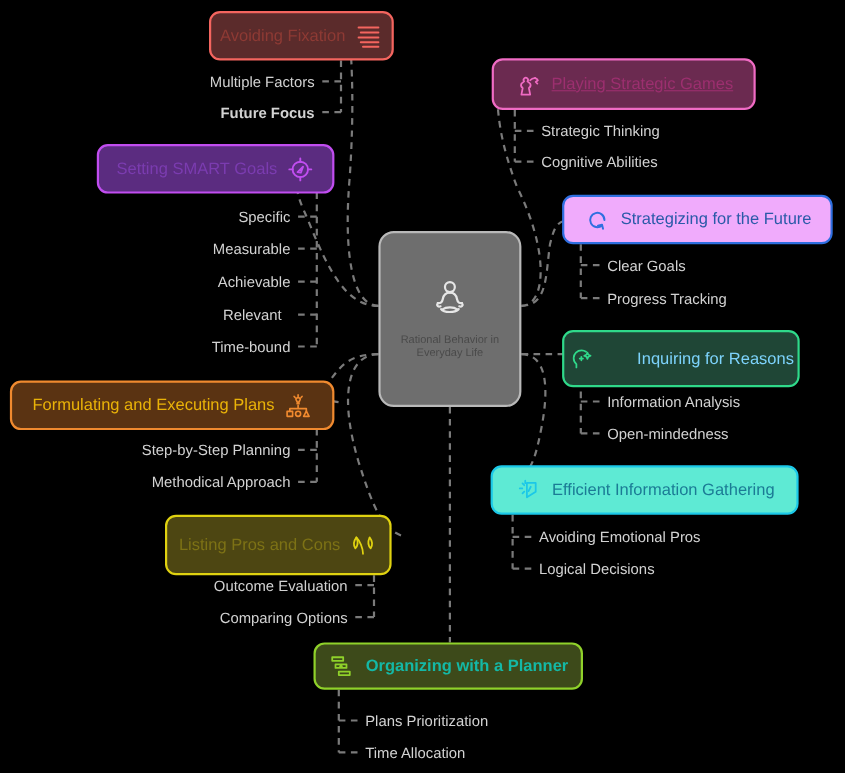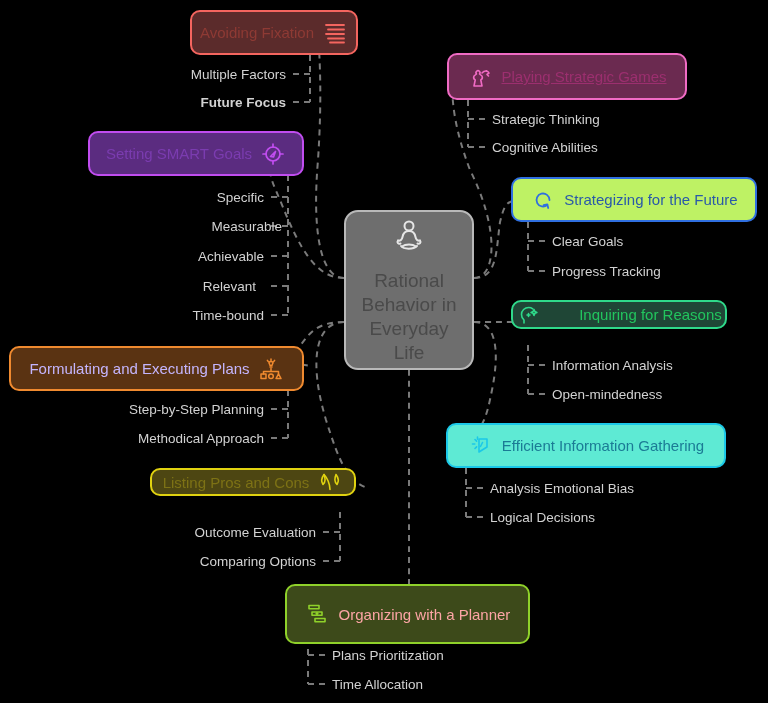--- a/index.html
+++ b/index.html
@@ -57,21 +57,21 @@
     box-sizing: border-box;
     border-radius: 14px;
     border: 2px solid #b9b9b9;
     background: #6e6e6e;
     display: flex;
     flex-direction: column;
     align-items: center;
     justify-content: center;
     gap: 6px;
     color: #4a4a4a;
-    font-size: 19px;
+    font-size: 10px;
     line-height: 1.25;
     text-align: center;
   }
   #center-node .ctext { padding: 0 6px; }
   .subitem {
     position: absolute;
     color: #d2d2d2;
     font-size: 13.5px;
     white-space: nowrap;
     line-height: 1;
@@ -185,38 +185,38 @@
     <span class="lbl">Setting SMART Goals</span>
     <span class="ico">
       <svg width="26" height="26" viewBox="0 0 26 26" fill="none" stroke="#c14df0" stroke-width="1.7" stroke-linecap="round" stroke-linejoin="round">
         <circle cx="13" cy="13" r="7"></circle>
         <path d="M13 3 v3.2 M13 19.8 v3.2 M3 13 h3.2 M19.8 13 h3.2"></path>
         <path d="M10.5 15.5 l5 -5 l-2 5.5 z"></path>
       </svg>
     </span>
   </div>
   <div class="subitem left" style="left:264px; top:191px;">Specific</div>
-  <div class="subitem left" style="left:264px; top:220px;margin-left:18px;">Measurable</div>
+  <div class="subitem left" style="left:264px; top:220px;">Measurable</div>
   <div class="subitem left" style="left:264px; top:250px;">Achievable</div>
   <div class="subitem left" style="left:256px; top:280px;">Relevant</div>
   <div class="subitem left" style="left:264px; top:309px;">Time-bound</div>
 
-  <div class="node" style="left:511px; top:177px; width:246px; height:45px; background:#bef264; border-color:#2f6fe0; color:#2a5aa8;">
+  <div class="node" style="left:511px; top:177px; width:246px; height:45px; background:#f0abfc; border-color:#2f6fe0; color:#2a5aa8;">
     <span class="ico">
       <svg width="26" height="26" viewBox="0 0 26 26" fill="none" stroke="#2f6fe0" stroke-width="1.8" stroke-linecap="round" stroke-linejoin="round">
         <path d="M19.5 13 a6.5 6.5 0 1 0 -2.2 4.9"></path>
         <path d="M13.6 18.2 l3.7 -0.9 l0.9 3.7"></path>
       </svg>
     </span>
     <span class="lbl">Strategizing for the Future</span>
   </div>
   <div class="subitem right" style="left:552px; top:235px;">Clear Goals</div>
   <div class="subitem right" style="left:552px; top:265px;">Progress Tracking</div>
 
-  <div class="node" style="left:511px; top:300px; width:216px; height:29px; background:#1f4636; border-color:#2fd98a; color:#22c55e;gap:37px;">
+  <div class="node" style="left:511px; top:300px; width:216px; height:52px; background:#1f4636; border-color:#2fd98a; color:#7dd3fc;gap:37px;">
     <span class="ico">
       <svg width="26" height="26" viewBox="0 0 26 26" fill="none" stroke="#2fd98a" stroke-width="1.6" stroke-linecap="round" stroke-linejoin="round">
         <path d="M8 21 v-3 a7 7 0 0 1 -2.5 -5.5 c0 -4 3.2 -7 7.2 -7 c1.6 0 3 0.5 4.1 1.3"></path>
         <path d="M18 7.5 l0.9 2 l2 0.9 l-2 0.9 l-0.9 2 l-0.9 -2 l-2 -0.9 l2 -0.9 z"></path>
         <path d="M12.5 11.5 v3 M11 13 h3"></path>
       </svg>
     </span>
     <span class="lbl">Inquiring for Reasons</span>
   </div>
   <div class="subitem right" style="left:552px; top:359px;">Information Analysis</div>
@@ -225,54 +225,54 @@
   <div class="node" style="left:446px; top:423px; width:280px; height:45px; background:#5eead4; border-color:#1bc8e8; color:#1b7b95;">
     <span class="ico">
       <svg width="26" height="26" viewBox="0 0 26 26" fill="none" stroke="#1bc8e8" stroke-width="1.6" stroke-linecap="round" stroke-linejoin="round">
         <path d="M11 6 h8 v8 l-8 5 z"></path>
         <path d="M14.5 9.5 l-2 4"></path>
         <path d="M7 6.5 l1.6 1.6 M4.5 11 h2.3 M7 15.5 l1.6 -1.6 M9.5 4 v2.3"></path>
       </svg>
     </span>
     <span class="lbl">Efficient Information Gathering</span>
   </div>
-  <div class="subitem right" style="left:490px; top:482px;">Analysis Emotional Bias</div>
+  <div class="subitem right" style="left:490px; top:482px;">Avoiding Emotional Pros</div>
   <div class="subitem right" style="left:490px; top:511px;">Logical Decisions</div>
 
-  <div class="node" style="left:9px; top:346px; width:295px; height:45px; background:#5a3312; border-color:#f08a2f; color:#c4b5fd;">
+  <div class="node" style="left:9px; top:346px; width:295px; height:45px; background:#5a3312; border-color:#f08a2f; color:#eab308;">
     <span class="lbl">Formulating and Executing Plans</span>
     <span class="ico">
       <svg width="26" height="26" viewBox="0 0 26 26" fill="none" stroke="#f08a2f" stroke-width="1.5" stroke-linecap="round" stroke-linejoin="round">
         <path d="M11 6.5 a2.4 2.4 0 0 1 4 0 c0 1.4 -1 1.8 -1 3 h-2 c0 -1.2 -1 -1.6 -1 -3 z"></path>
         <path d="M12 11 h2"></path>
         <path d="M13 3 v1.4 M9.4 4.4 l0.9 1 M16.6 4.4 l-0.9 1"></path>
         <path d="M13 12.5 v3 M5.5 18 v-2.5 h15 V18"></path>
         <rect x="3" y="18" width="5" height="4.5"></rect>
         <circle cx="13" cy="20.2" r="2.3"></circle>
         <path d="M20.5 17.8 l2.5 4.7 h-5 z"></path>
       </svg>
     </span>
   </div>
   <div class="subitem left" style="left:264px; top:403px;">Step-by-Step Planning</div>
   <div class="subitem left" style="left:264px; top:432px;">Methodical Approach</div>
 
-  <div class="node" style="left:150px; top:468px; width:206px; height:28px; background:#4d4612; border-color:#e0d210; color:#7d7215;">
+  <div class="node" style="left:150px; top:468px; width:206px; height:55px; background:#4d4612; border-color:#e0d210; color:#7d7215;">
     <span class="lbl">Listing Pros and Cons</span>
     <span class="ico">
       <svg width="26" height="26" viewBox="0 0 26 26" fill="none" stroke="#e0d210" stroke-width="1.6" stroke-linecap="round" stroke-linejoin="round">
         <path d="M7 5.5 c1.5 3.5 1.5 7.5 -1 10 c-1.6 -2.5 -1.6 -6.5 1 -10 z"></path>
         <path d="M19 5.5 c-1.5 3.5 -1.5 7.5 1 10 c1.6 -2.5 1.6 -6.5 -1 -10 z"></path>
         <path d="M7 5.5 c3 3 6 9.5 6 15"></path>
       </svg>
     </span>
   </div>
   <div class="subitem left" style="left:316px; top:526px;">Outcome Evaluation</div>
   <div class="subitem left" style="left:316px; top:555px;">Comparing Options</div>
 
-  <div class="node" style="left:285px; top:584px; width:245px; height:60px; background:#3d4a1a; border-color:#8fd12a; color:#fca5a5;">
+  <div class="node" style="left:285px; top:584px; width:245px; height:43px; background:#3d4a1a; border-color:#8fd12a; color:#14b8a6;font-weight:bold;">
     <span class="ico">
       <svg width="26" height="26" viewBox="0 0 26 26" fill="none" stroke="#8fd12a" stroke-width="1.6" stroke-linecap="round" stroke-linejoin="round">
         <rect x="4" y="4.5" width="10" height="3.2"></rect>
         <rect x="7" y="11" width="10" height="3.2"></rect>
         <rect x="10" y="17.5" width="10" height="3.2"></rect>
         <circle cx="12" cy="12.6" r="1.5" fill="#8fd12a" stroke="none"></circle>
       </svg>
     </span>
     <span class="lbl">Organizing with a Planner</span>
   </div>

